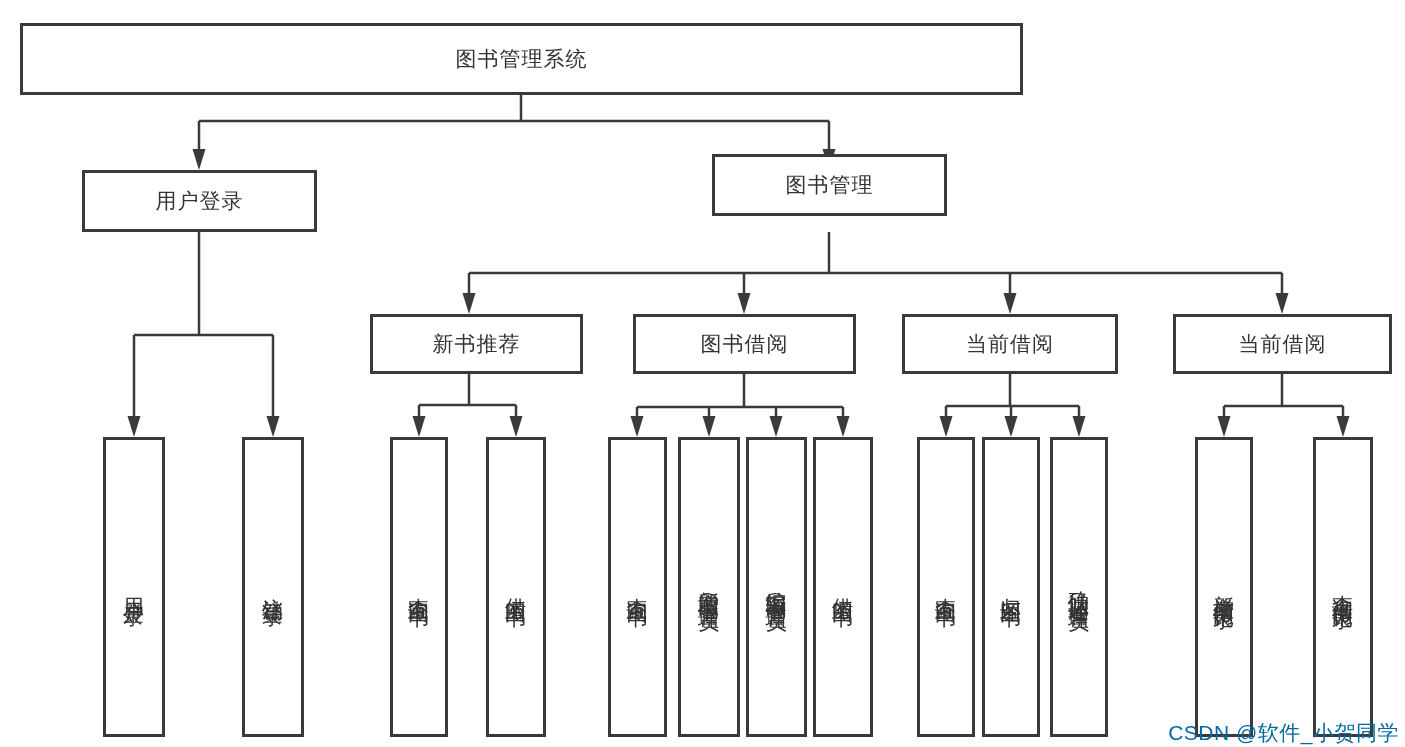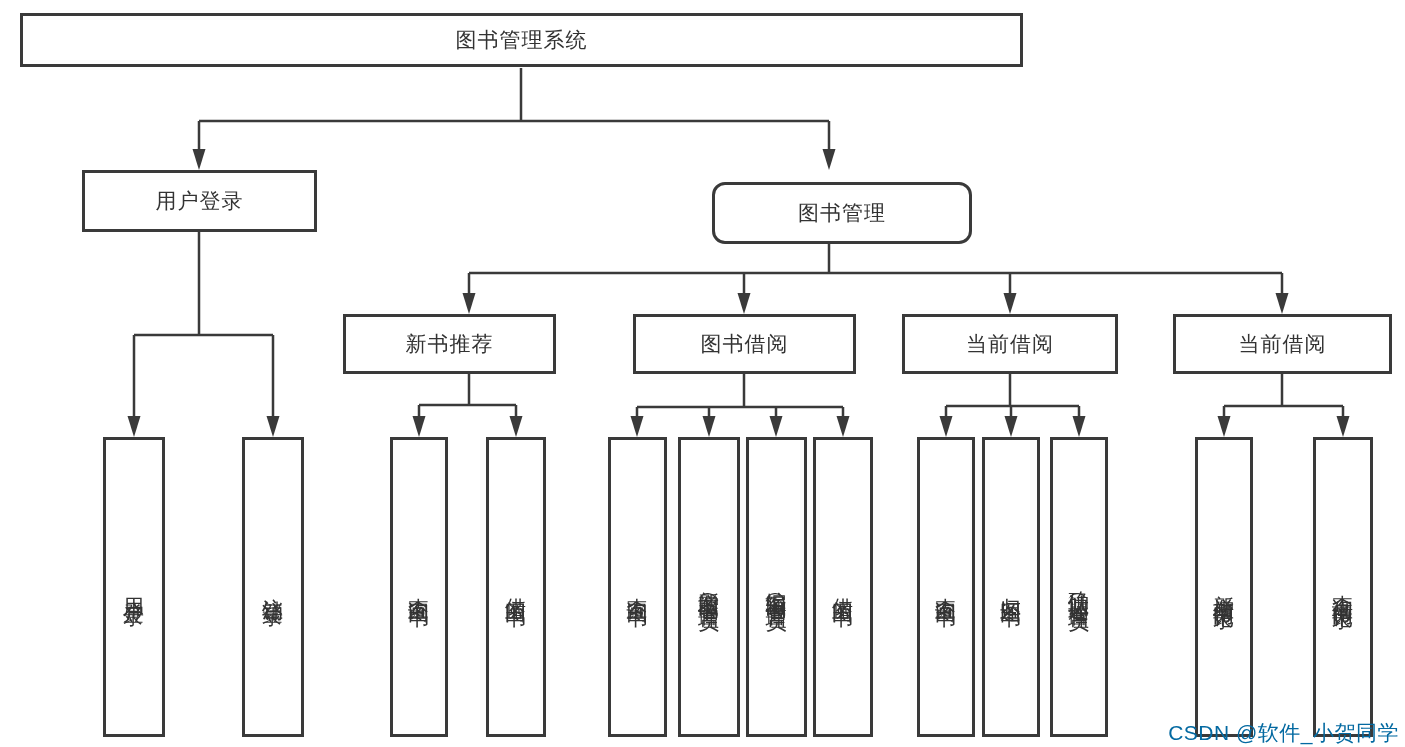--- a/index.html
+++ b/index.html
@@ -92,26 +92,26 @@
       <polygon points="769.5,416 782.5,416 776,437"></polygon>
       <polygon points="836.5,416 849.5,416 843,437"></polygon>
       <polygon points="939.5,416 952.5,416 946,437"></polygon>
       <polygon points="1004.5,416 1017.5,416 1011,437"></polygon>
       <polygon points="1072.5,416 1085.5,416 1079,437"></polygon>
       <polygon points="1217.5,416 1230.5,416 1224,437"></polygon>
       <polygon points="1336.5,416 1349.5,416 1343,437"></polygon>
     </g>
   </svg>
 
-  <div class="box" style="left:20px; top:13px; width:1003px; height:54px;">图书管理系统</div>
+  <div class="box" style="left:20px; top:23px; width:1003px; height:72px;">图书管理系统</div>
 
   <div class="box" style="left:82px; top:170px; width:235px; height:62px;">用户登录</div>
-  <div class="box" style="left:712px; top:182px; width:260px; height:62px;border-radius:13px;">图书管理</div>
+  <div class="box" style="left:712px; top:154px; width:235px; height:62px;">图书管理</div>
 
-  <div class="box" style="left:343px; top:314px; width:213px; height:60px;">新书推荐</div>
+  <div class="box" style="left:370px; top:314px; width:213px; height:60px;">新书推荐</div>
   <div class="box" style="left:633px; top:314px; width:223px; height:60px;text-align:right;">图书借阅</div>
   <div class="box" style="left:902px; top:314px; width:216px; height:60px;">当前借阅</div>
   <div class="box" style="left:1173px; top:314px; width:219px; height:60px;">当前借阅</div>
 
   <div class="box box-v" style="left:103px; top:437px; width:62px; height:300px;">用户登录</div>
   <div class="box box-v" style="left:242px; top:437px; width:62px; height:300px;">注销登录</div>
 
   <div class="box box-v" style="left:390px; top:437px; width:58px; height:300px;">查询图书</div>
   <div class="box box-v" style="left:486px; top:437px; width:60px; height:300px;">借阅图书</div>
 

